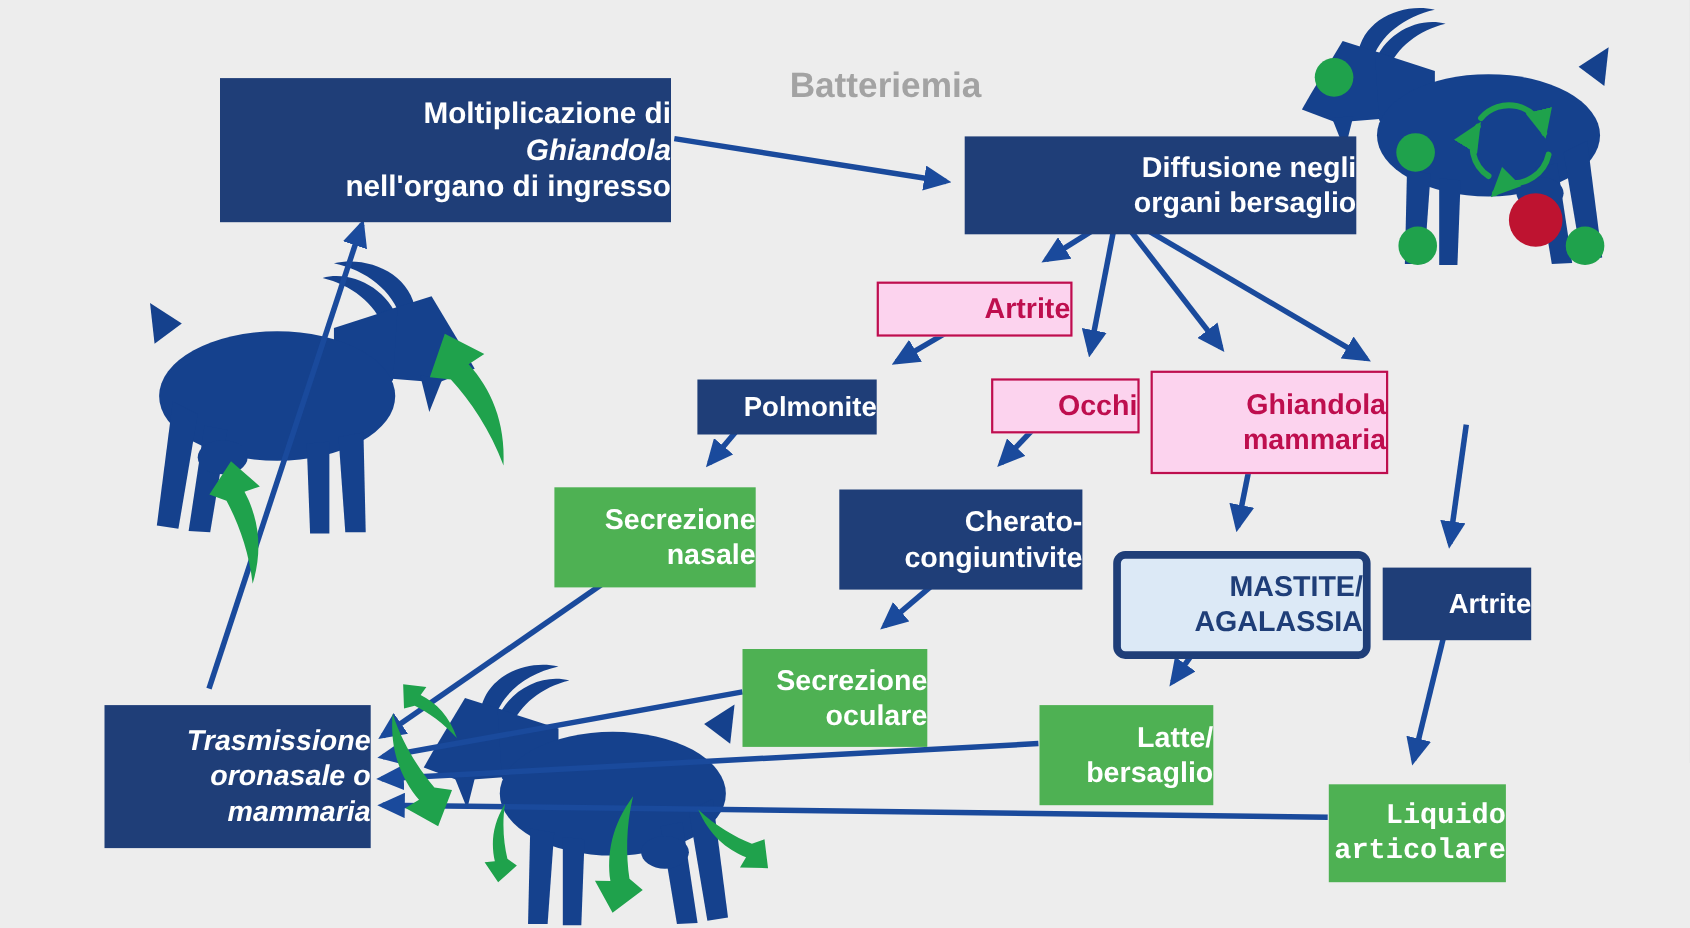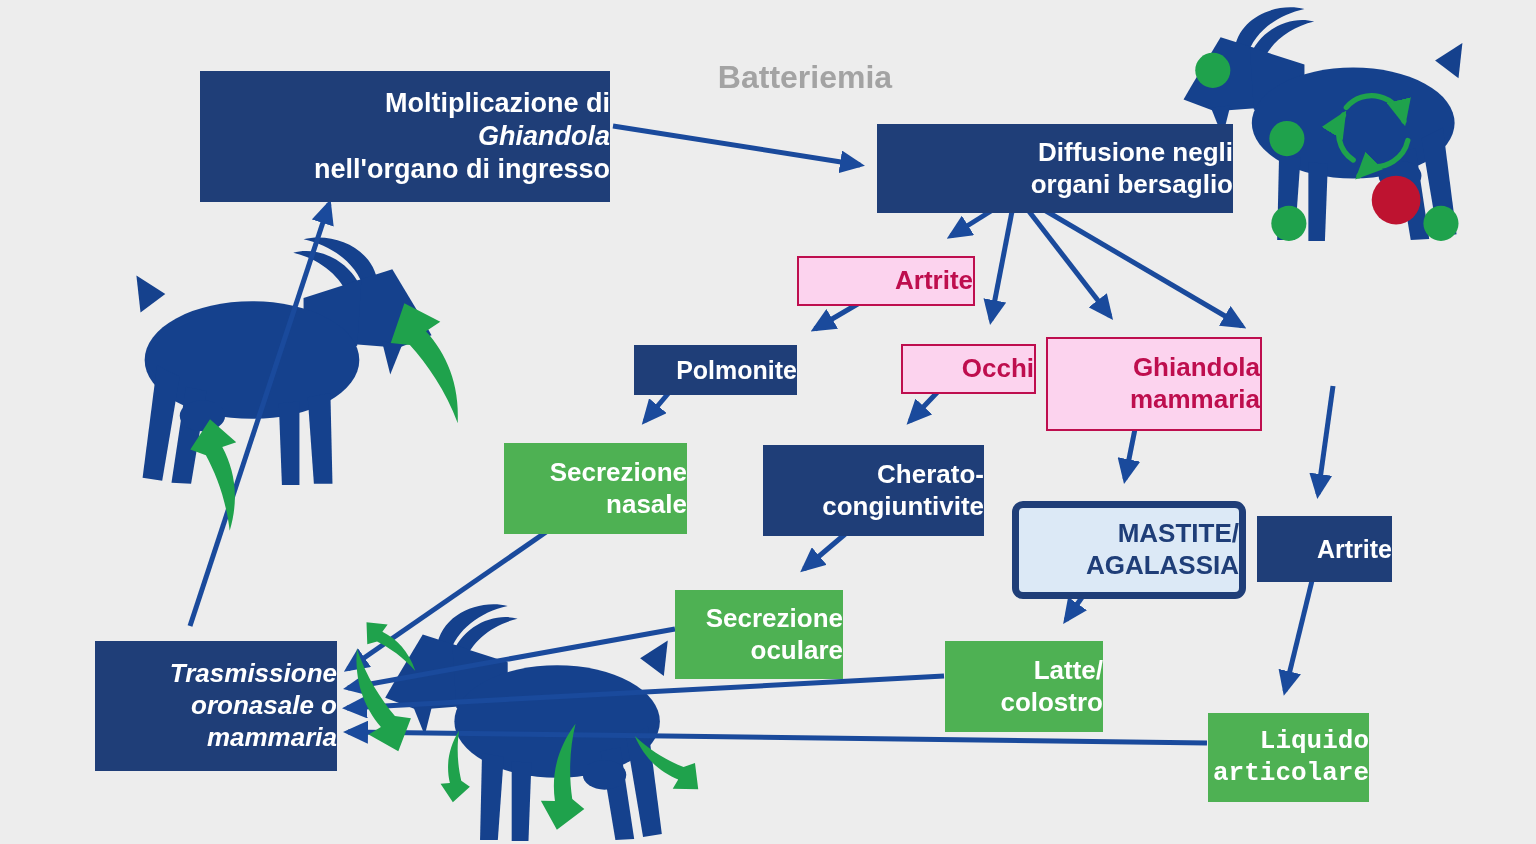--- a/index.html
+++ b/index.html
@@ -220,21 +220,21 @@
     <span class="ln">Artrite</span>
   </div>
 
   <div class="node green" id="n-secrezione-oculare">
     <span class="ln">Secrezione</span>
     <span class="ln">oculare</span>
   </div>
 
   <div class="node green" id="n-latte">
     <span class="ln">Latte/</span>
-    <span class="ln">colostro</span>
+    <span class="ln">bersaglio</span>
   </div>
 
   <div class="node green" id="n-liquido">
     <span class="ln">Liquido</span>
     <span class="ln">articolare</span>
   </div>
 
   <div class="node navy" id="n-trasmissione">
     <span class="ln">Trasmissione</span>
     <span class="ln">oronasale o</span>

